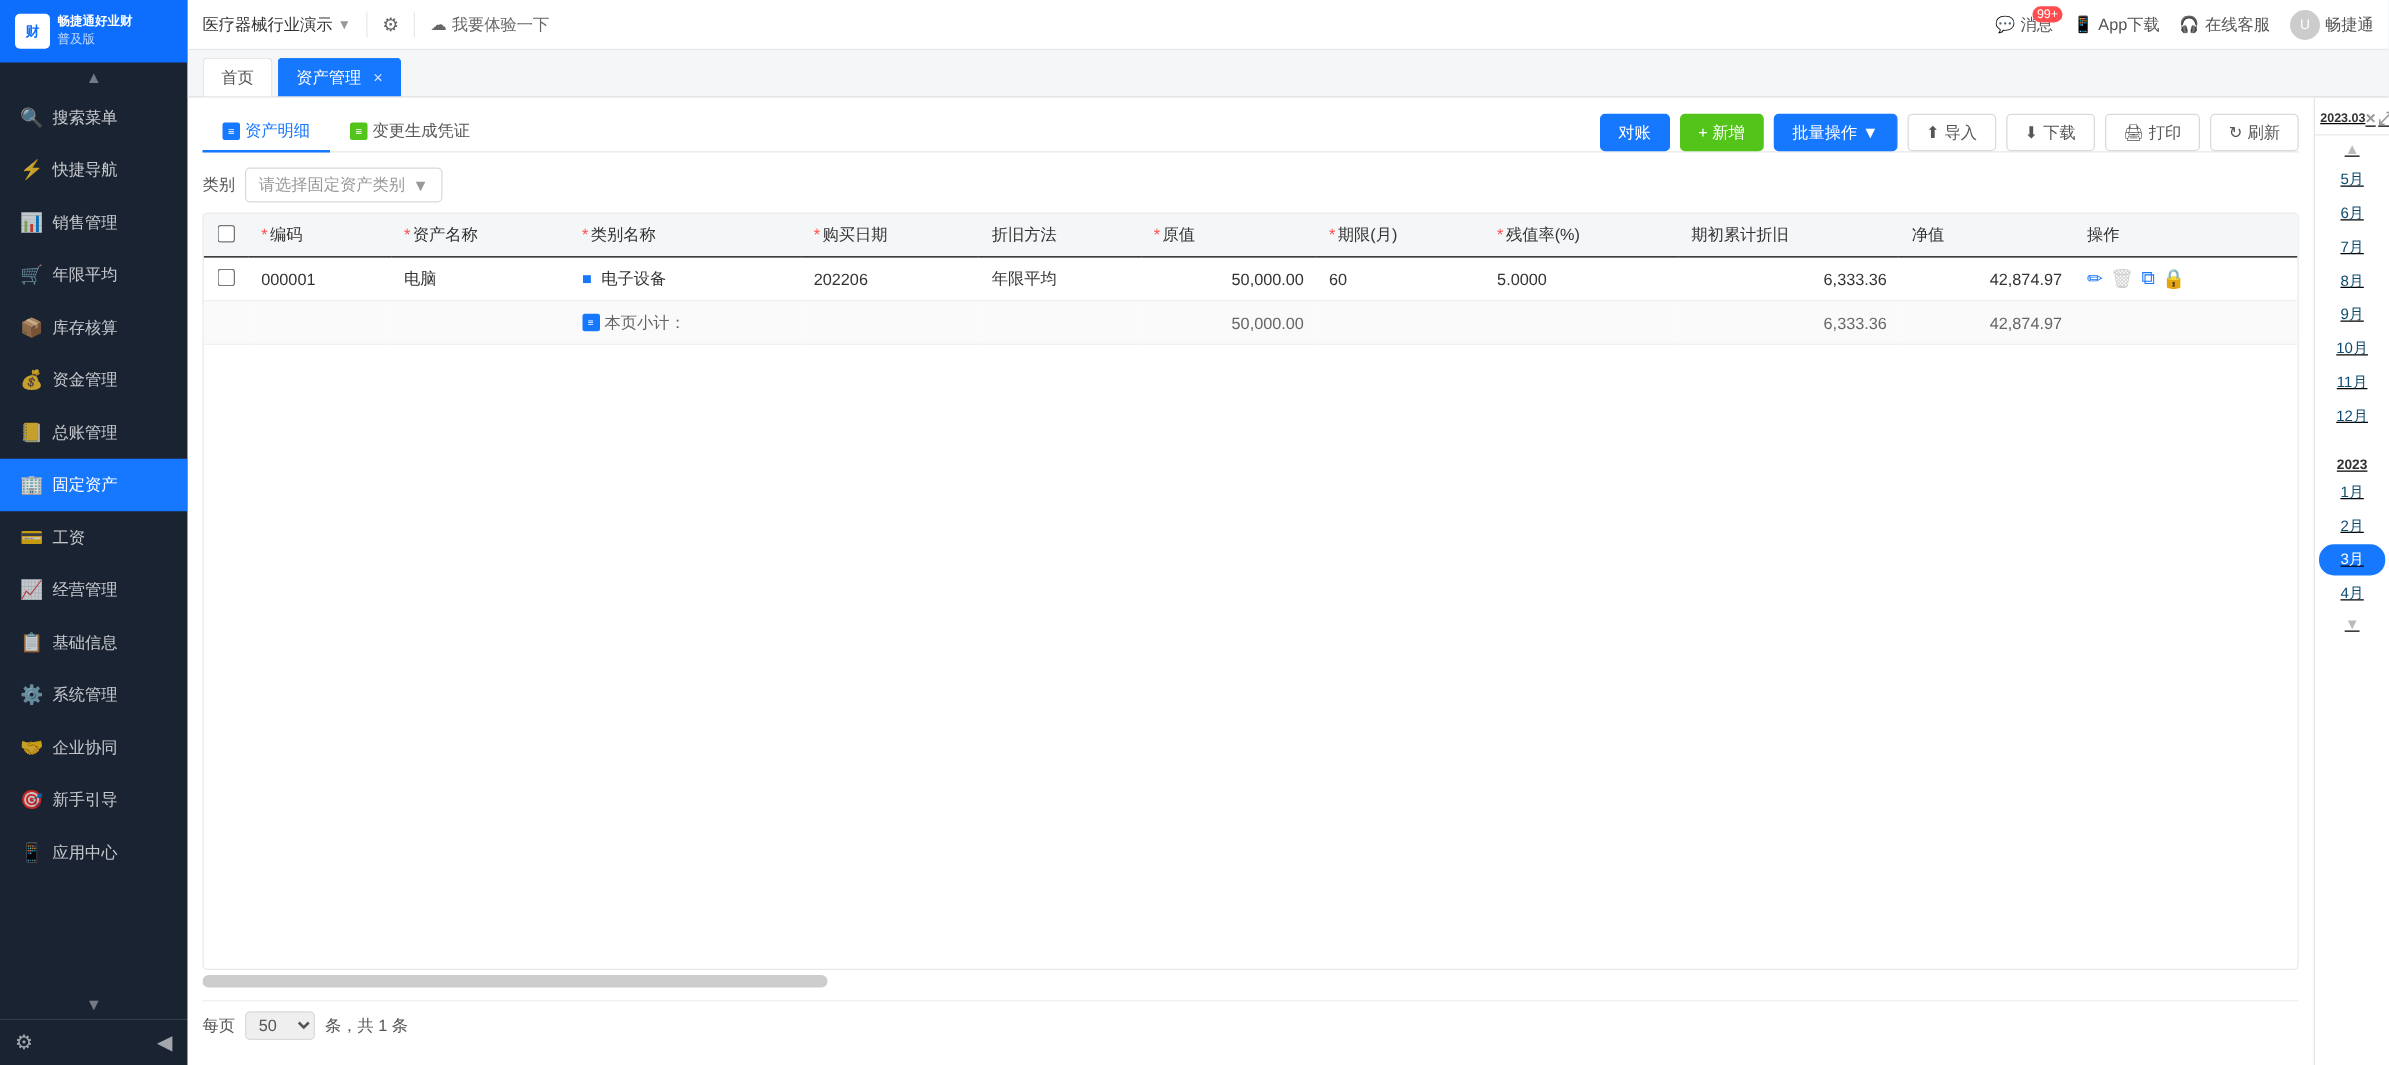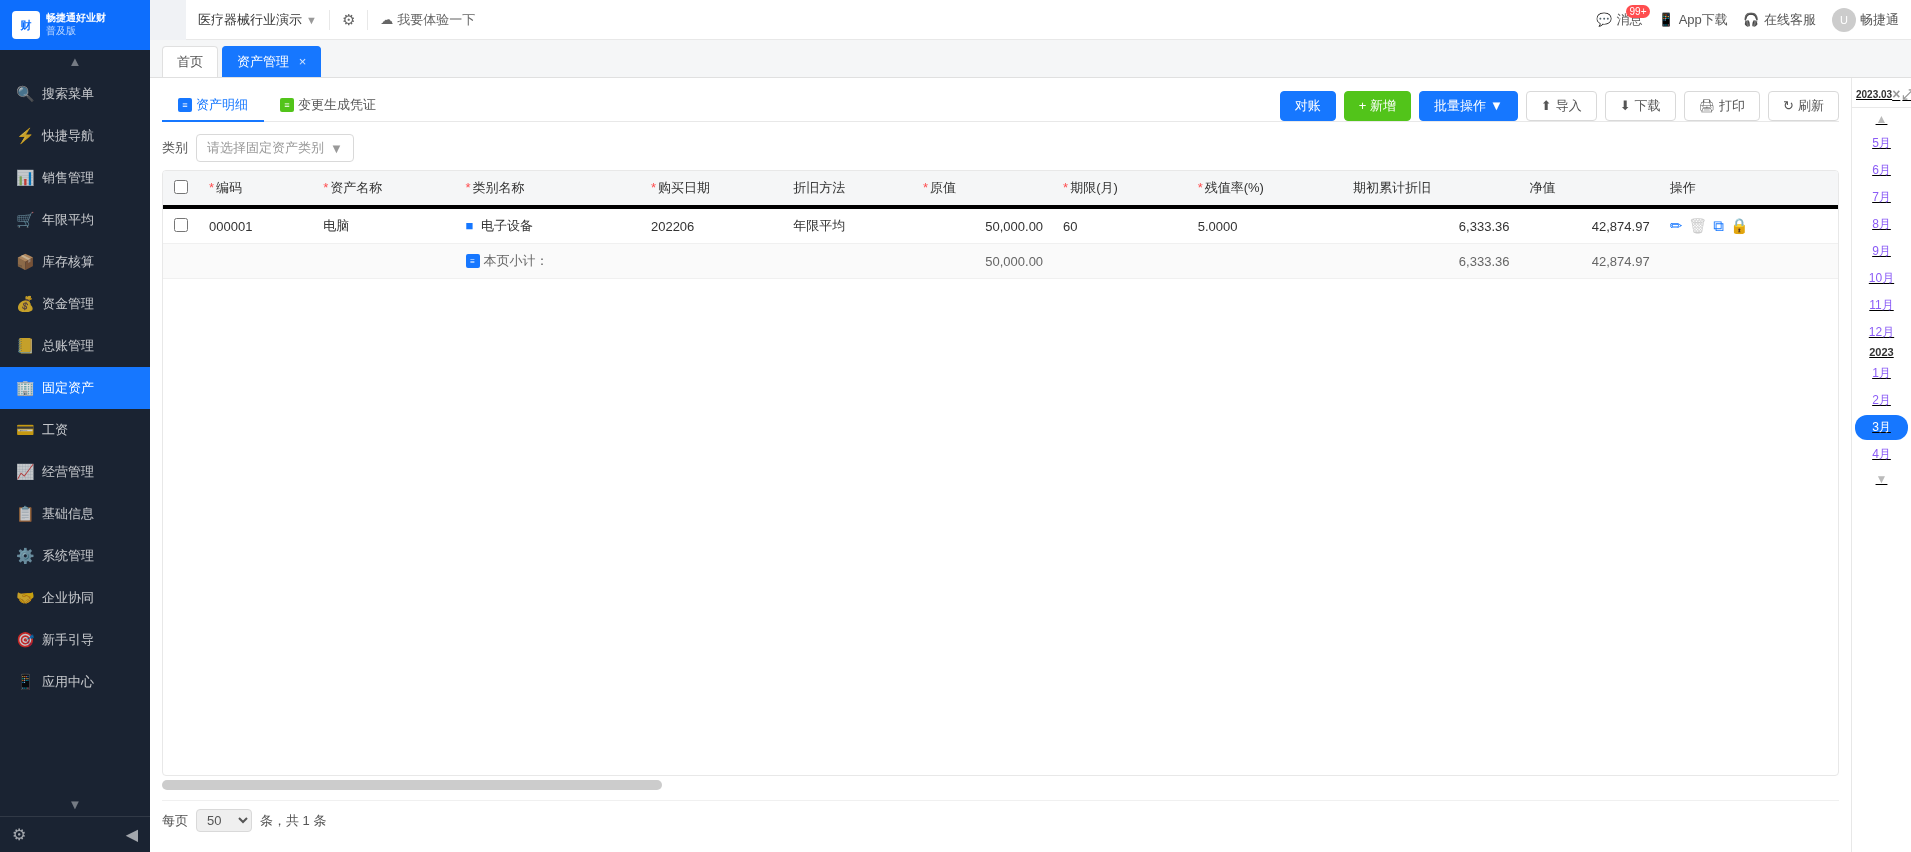--- a/index.html
+++ b/index.html
@@ -72,21 +72,20 @@
 
     
     .topbar {
       display: flex;
       align-items: center;
       background: #fff;
       height: 40px;
       padding: 0 12px;
       border-bottom: 1px solid #e8e8e8;
       gap: 8px;
-      margin-left: 36px;
     }
     .topbar-company {
       display: flex;
       align-items: center;
       gap: 4px;
       font-size: 13px;
       color: #333;
       cursor: pointer;
     }
     .topbar-divider { width: 1px; height: 20px; background: #e8e8e8; margin: 0 4px; }
@@ -218,21 +217,21 @@
     
     .table-wrap { flex: 1; overflow: auto; border: 1px solid #e8e8e8; border-radius: 4px; }
     table { width: 100%; border-collapse: collapse; }
     thead th {
       background: #f5f6f7;
       padding: 8px 10px;
       text-align: left;
       font-weight: 500;
       color: #333;
       font-size: 13px;
-      border-bottom: 4px solid #000000;
+      border-bottom: 1px solid #000000;
       white-space: nowrap;
     }
     thead th .required { color: #ff4d4f; margin-right: 2px; }
     tbody td {
       padding: 8px 10px;
       border-bottom: 1px solid #f0f0f0;
       font-size: 13px;
       color: #333;
     }
     .subtotal-row td { background: #fafafa; color: #666; }
@@ -288,27 +287,27 @@
       font-size: 11px;
       color: #333;
       font-weight: bold;
       background: #fff;
       border-bottom: 1px solid #e8e8e8;
       position: sticky;
       top: 0;
     }
     .timeline-close { cursor: pointer; color: #999; font-size: 14px; }
     .timeline-expand { cursor: pointer; color: #999; font-size: 14px; }
-    .timeline-year { font-size: 11px; font-weight: bold; color: #333; margin: 0 0 2px; }
+    .timeline-year { font-size: 11px; font-weight: bold; color: #333; margin: 20px 0 2px; }
     .timeline-month {
       width: 90%;
       text-align: center;
       padding: 4px 2px;
       font-size: 12px;
-      color: #8b5cf6;
+      color: #0c4a6e;
       cursor: pointer;
       border-radius: 12px;
       margin: 1px 0;
     }
     .timeline-month.current { background: #1677ff; color: #fff; border-radius: 12px; }
     .timeline-arrow { cursor: pointer; color: #bbb; font-size: 16px; padding: 4px; }
     .scrollbar-thumb {
       height: 10px;
       width: 500px;
       background: #ccc;

